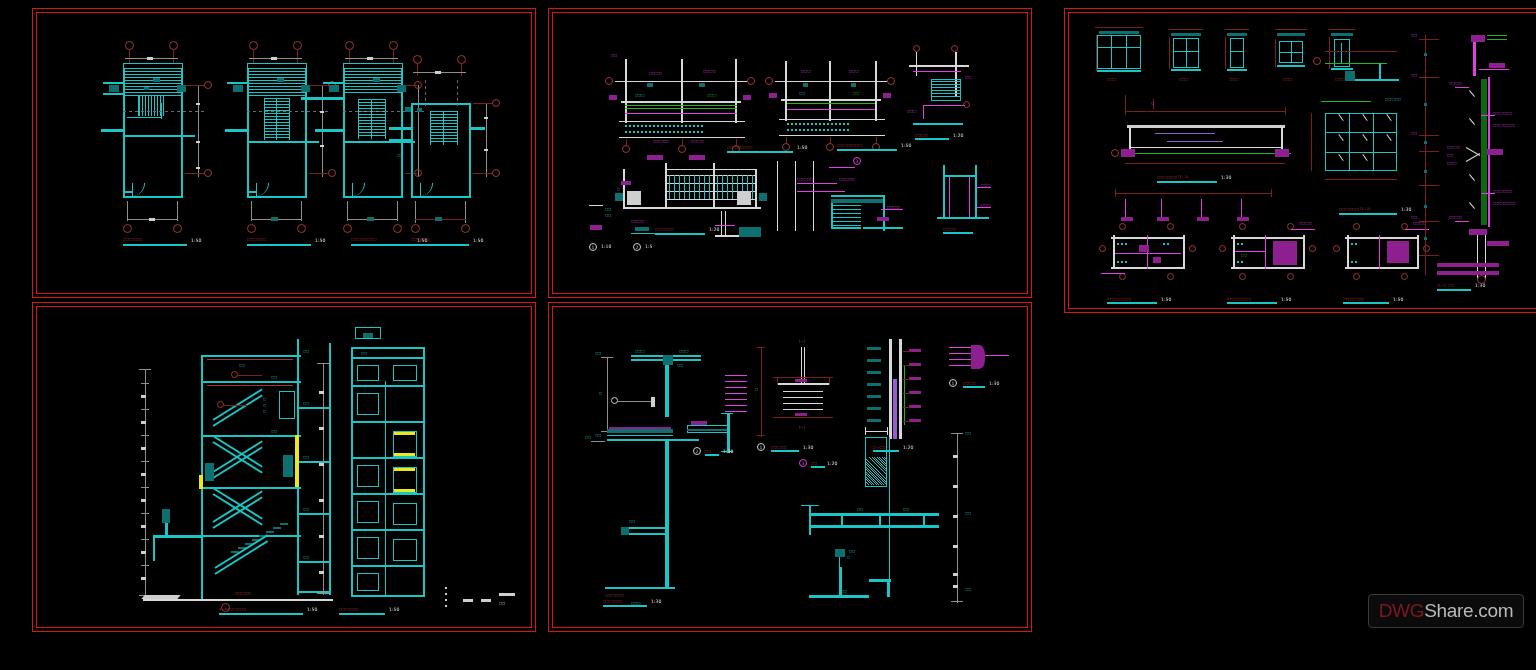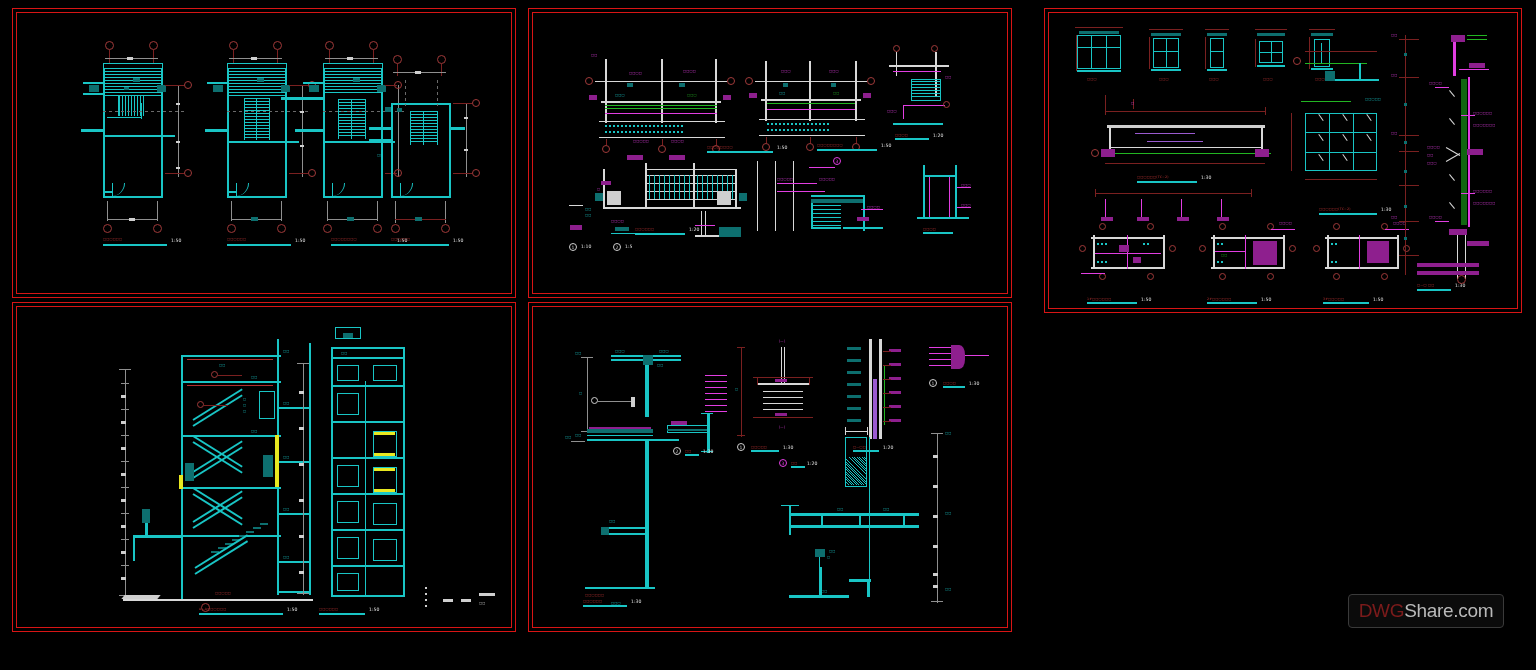--- a/index.html
+++ b/index.html
@@ -7,20 +7,21 @@
   html, body {
     width: 1536px; height: 670px;
     background: #000000;
     font-family: "Liberation Sans", sans-serif;
     overflow: hidden;
   }
   #sheet {
     position: relative;
     width: 1432px; height: 670px;
     background: #000000;
+    margin-left: 20px;
   }
   
   .panel {
     position: absolute;
     border: 1.5px solid #d81515;
     background: transparent;
   }
   .panel::after {
     content: "";
     position: absolute;

